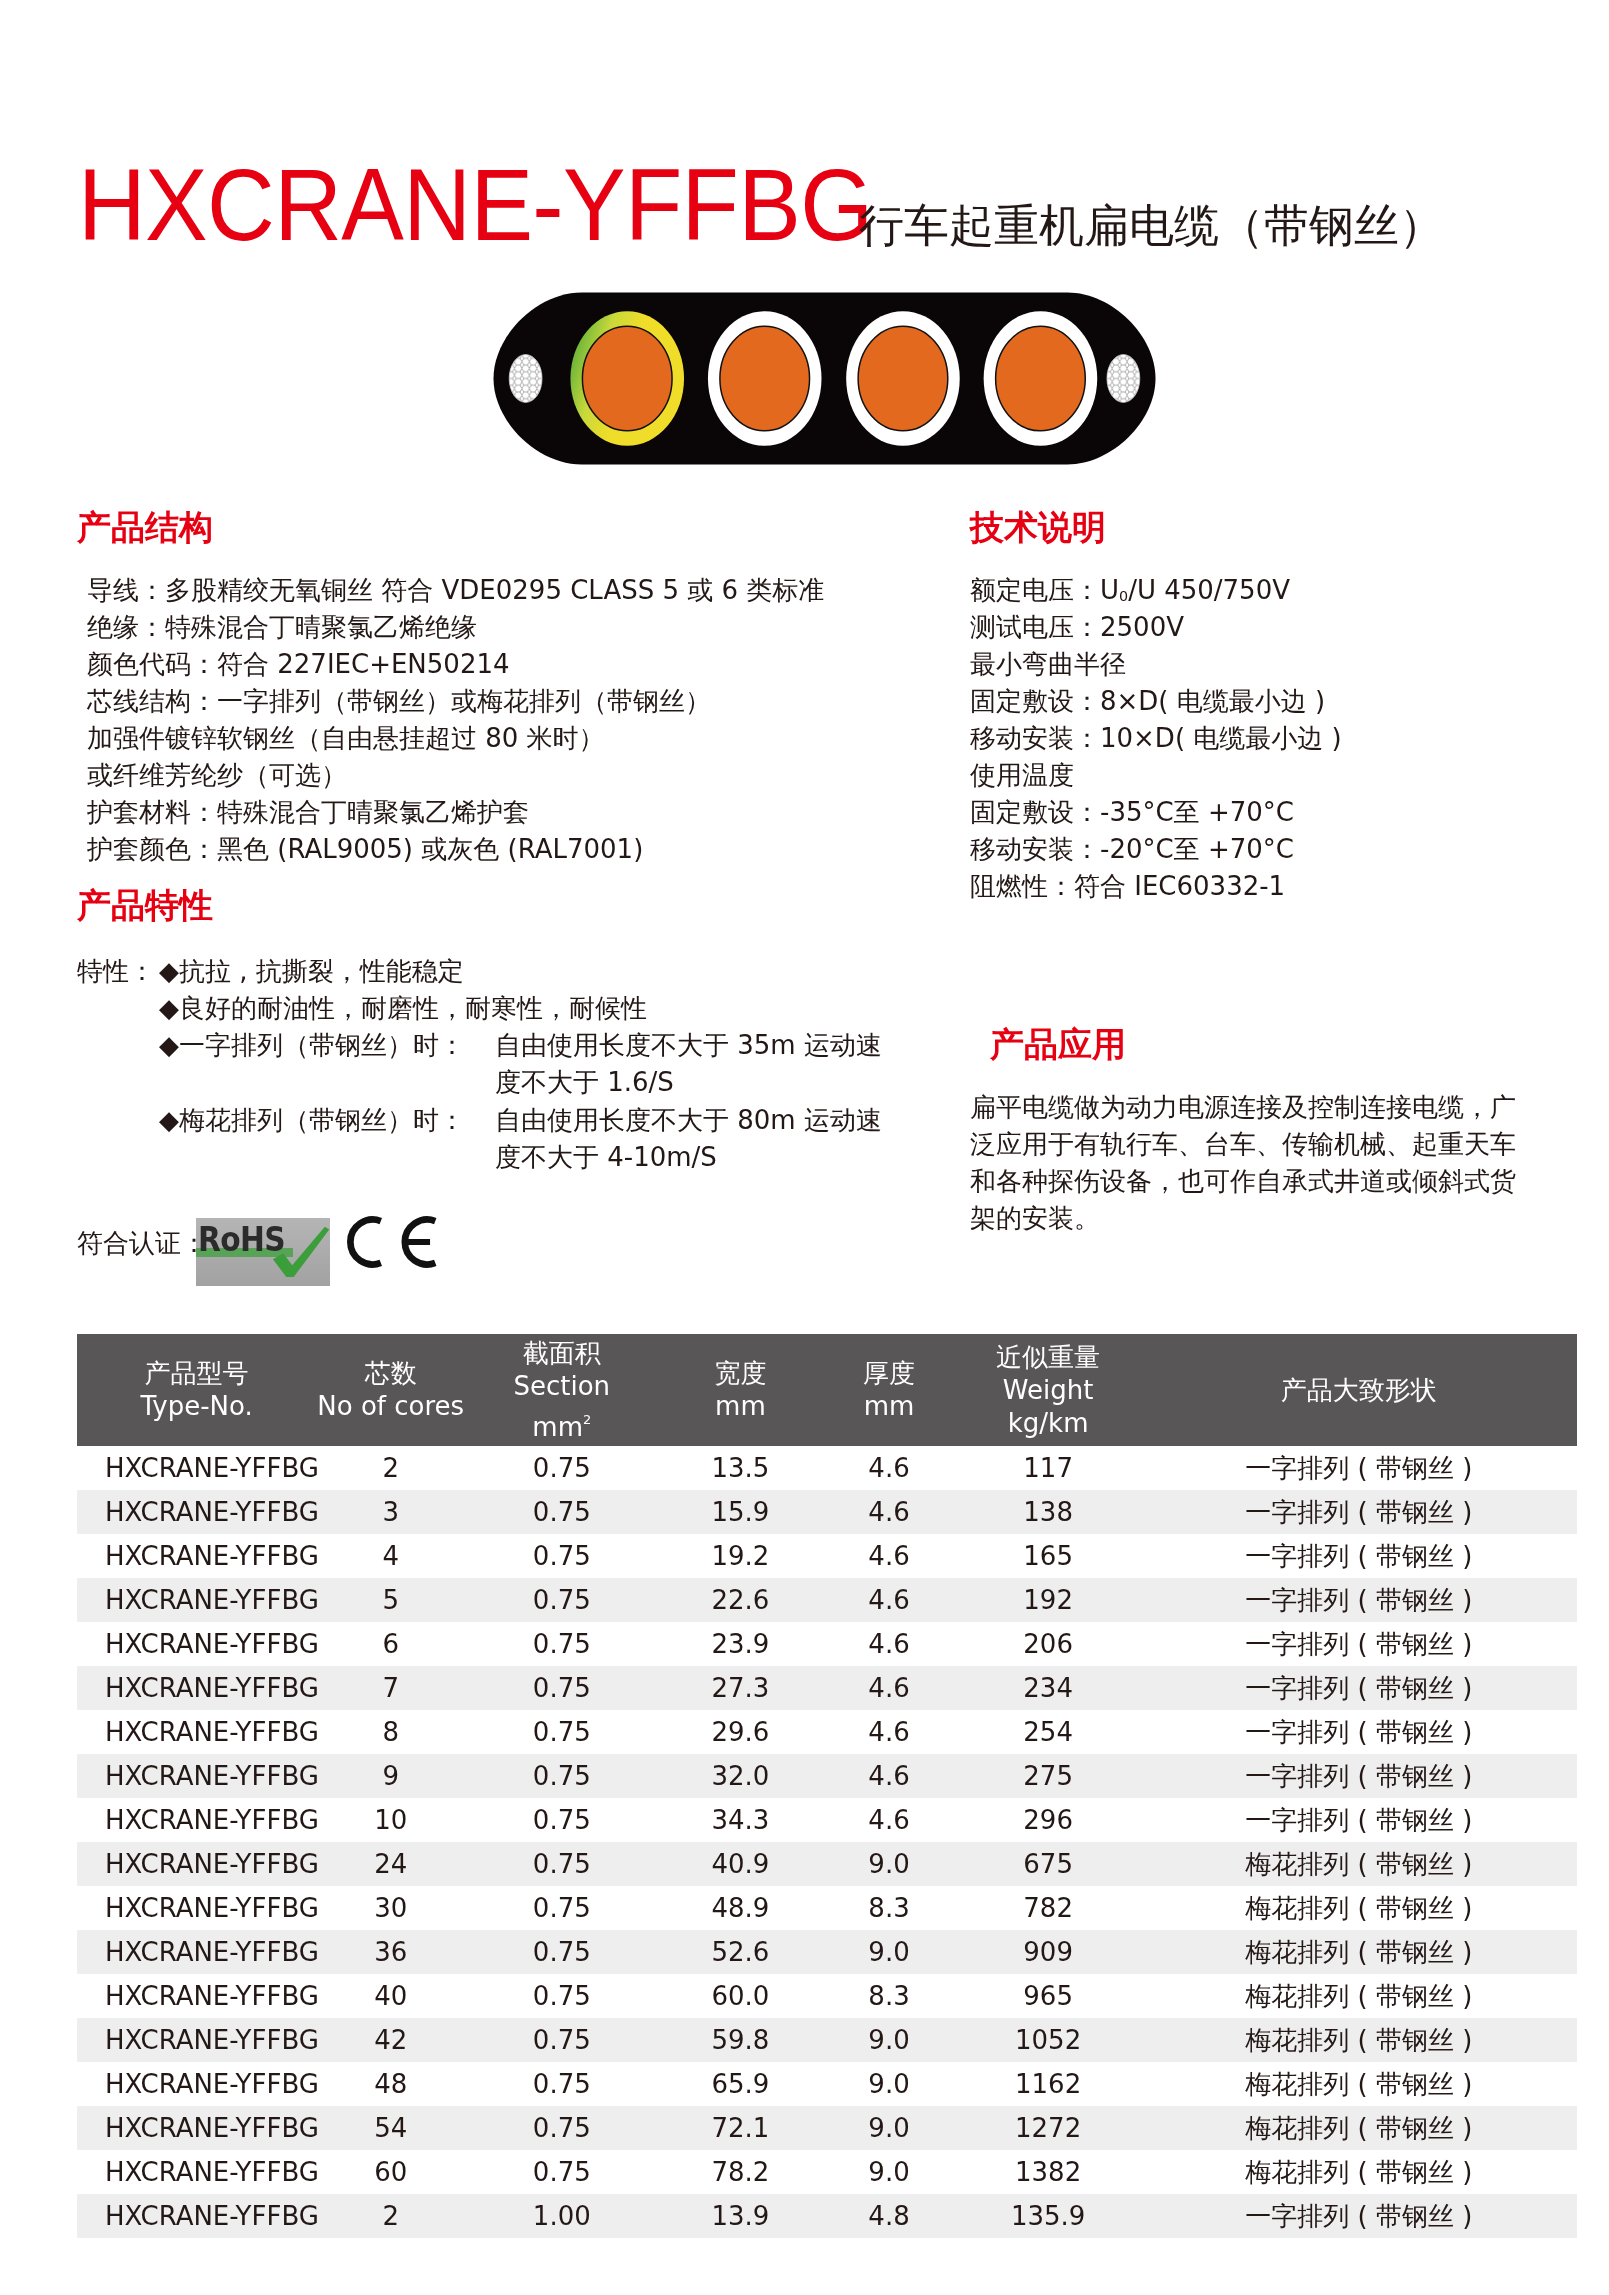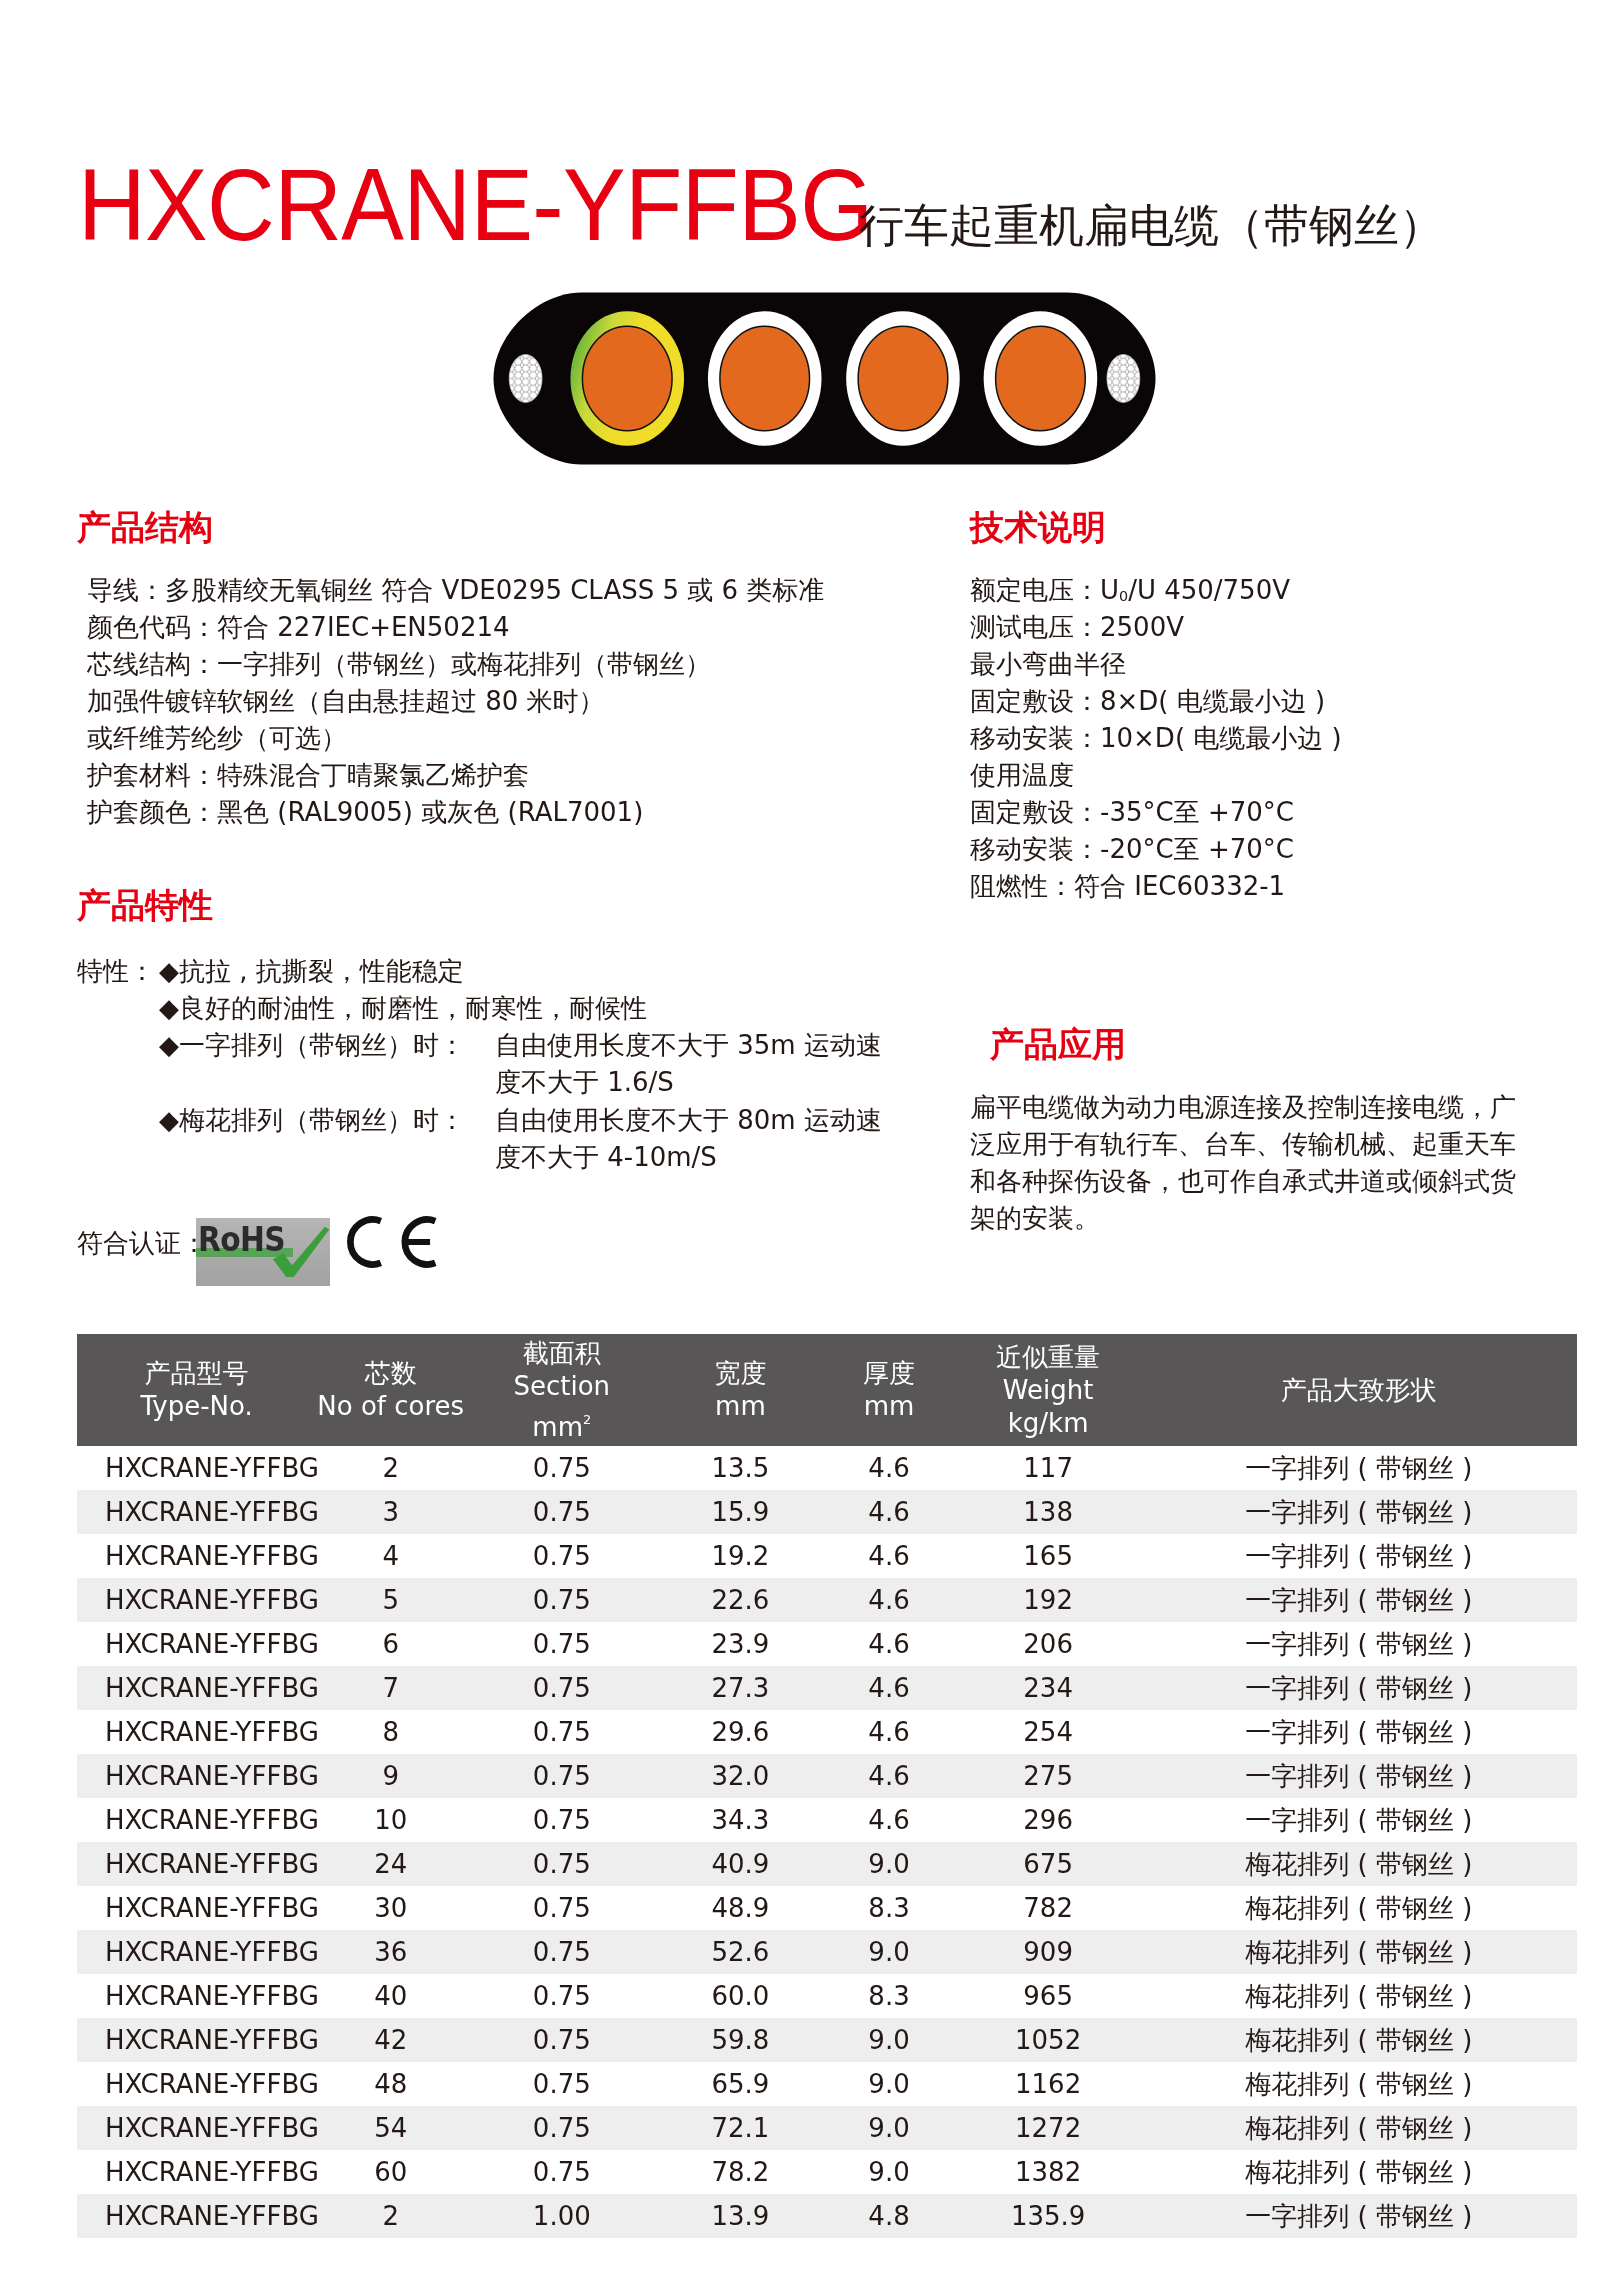--- a/index.html
+++ b/index.html
@@ -113,20 +113,21 @@
   <ellipse cx="550" cy="117" rx="76" ry="90" fill="#ffffff"></ellipse>
   <ellipse cx="550" cy="117" rx="60" ry="70" fill="#E3691F" stroke="#111" stroke-width="2"></ellipse>
 
   <ellipse cx="734" cy="117" rx="76" ry="90" fill="#ffffff"></ellipse>
   <ellipse cx="734" cy="117" rx="60" ry="70" fill="#E3691F" stroke="#111" stroke-width="2"></ellipse>
 </svg>
 
 <div class="abs heading" style="left:77px; top:506px;">产品结构</div>
 <div class="abs body-text" style="left:77px; top:572px;margin-left:10px;">
   <span class="line">导线：多股精绞无氧铜丝 符合 VDE0295 CLASS 5 或 6 类标准</span>
+  <span class="line">绝缘：特殊混合丁晴聚氯乙烯绝缘</span>
   <span class="line">颜色代码：符合 227IEC+EN50214</span>
   <span class="line">芯线结构：一字排列（带钢丝）或梅花排列（带钢丝）</span>
   <span class="line">加强件镀锌软钢丝（自由悬挂超过 80 米时）</span>
   <span class="line">或纤维芳纶纱（可选）</span>
   <span class="line">护套材料：特殊混合丁晴聚氯乙烯护套</span>
   <span class="line">护套颜色：黑色 (RAL9005) 或灰色 (RAL7001)</span>
 </div>
 
 <div class="abs heading" style="left:77px; top:884px;">产品特性</div>
 <div class="abs" style="left:77px; top:953px; width:859px; height:224px;">

